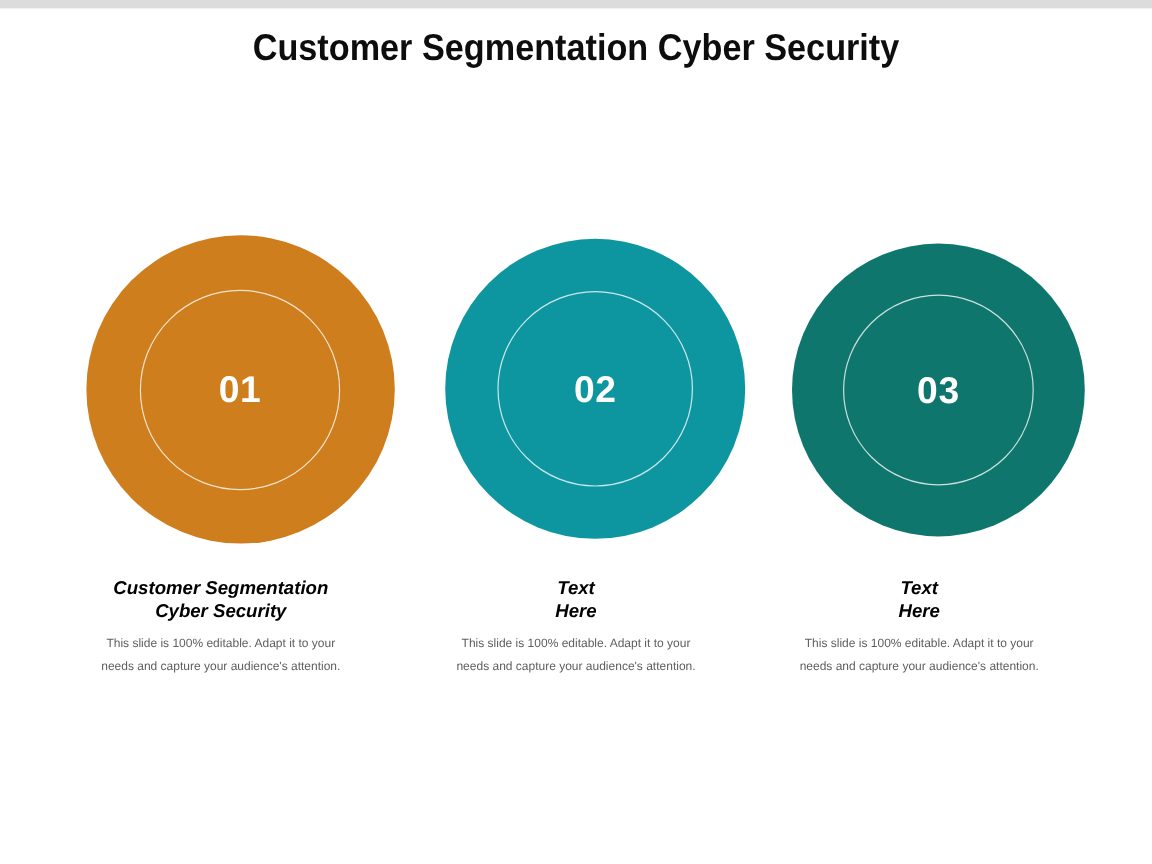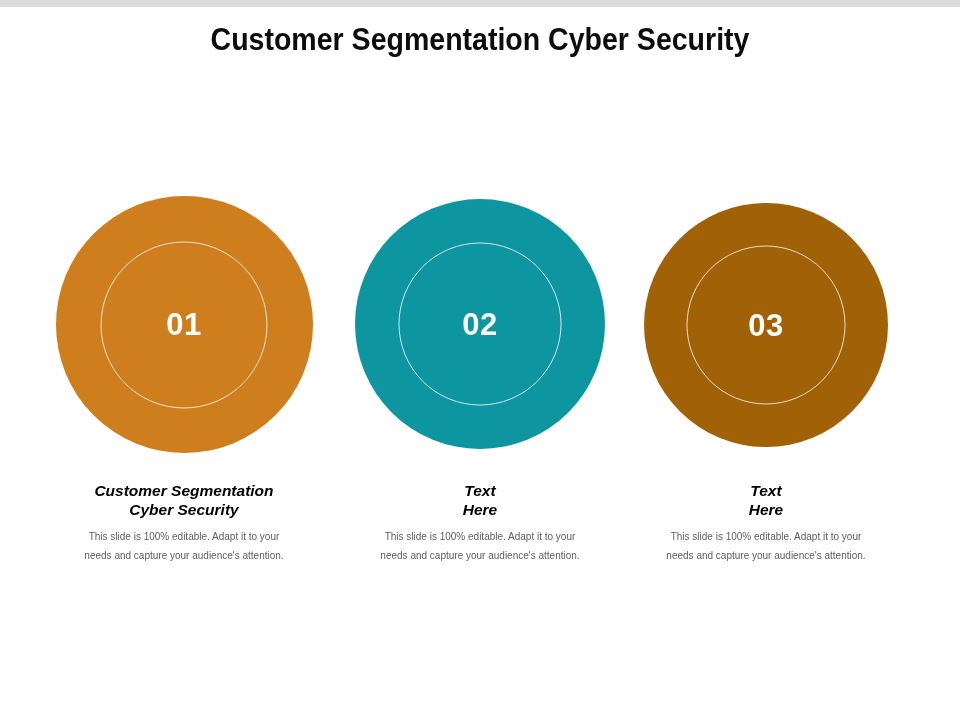--- a/index.html
+++ b/index.html
@@ -66,21 +66,21 @@
     width: 300px;
     height: 720px;
   }
   .column.col-0 { left: 34px;  }
   .column.col-1 { left: 330px; }
   .column.col-2 { left: 616px; }
 
   
   .circle-wrap {
     position: absolute;
-    left: 0;
+    left: 16px;
     width: 300px;
     display: flex;
     justify-content: center;
     align-items: flex-end;
   }
   .col-0 .circle-wrap { top: 196px; }
   .col-1 .circle-wrap { top: 199px; }
   .col-2 .circle-wrap { top: 203px; }
 
   .outer-circle {
@@ -188,21 +188,21 @@
         </div>
       </div>
       <div class="caption">
         <div class="caption-heading">Text<br>Here</div>
         <div class="caption-body" style="color: rgb(94, 94, 94);">This slide is 100% editable. Adapt it to your needs and capture your audience's attention.</div>
       </div>
     </div>
 
     <div class="column col-2">
       <div class="circle-wrap">
-        <div class="outer-circle" style="background: #a16207;">
+        <div class="outer-circle" style="background: #0f766e;">
           <div class="inner-ring"></div>
           <div class="circle-number" style="color: rgb(255, 255, 255);">03</div>
         </div>
       </div>
       <div class="caption">
         <div class="caption-heading">Text<br>Here</div>
         <div class="caption-body" style="color: rgb(94, 94, 94);">This slide is 100% editable. Adapt it to your needs and capture your audience's attention.</div>
       </div>
     </div>
 

